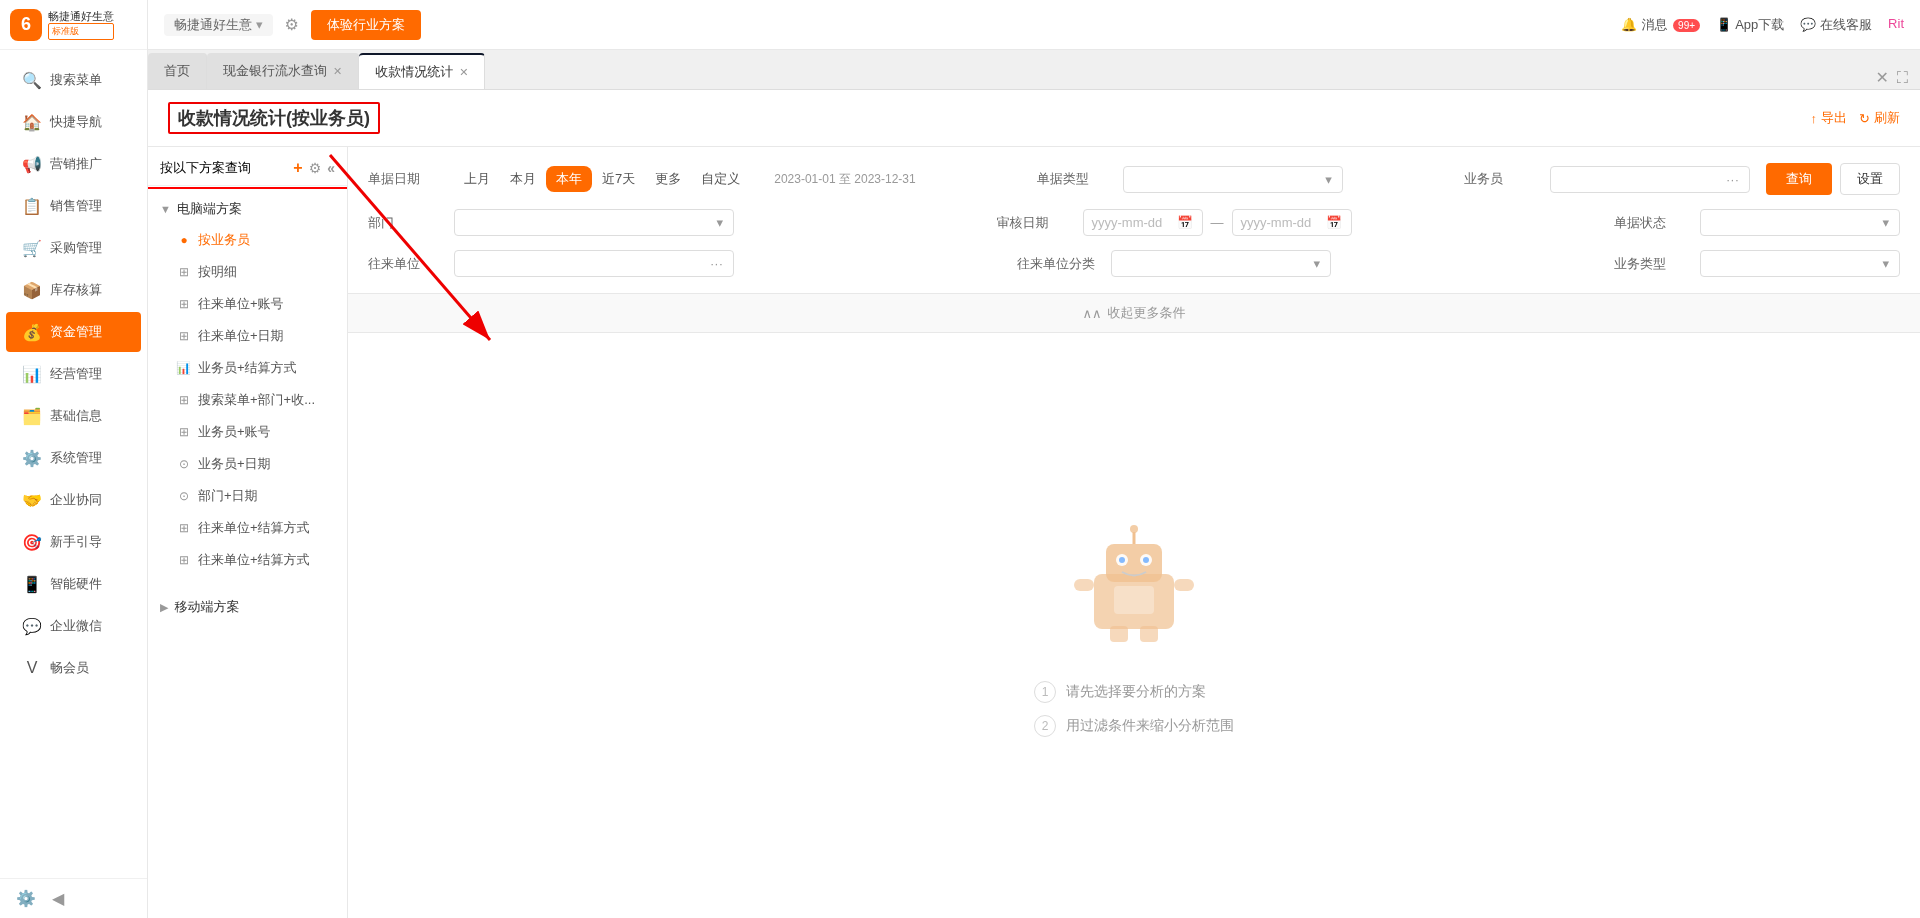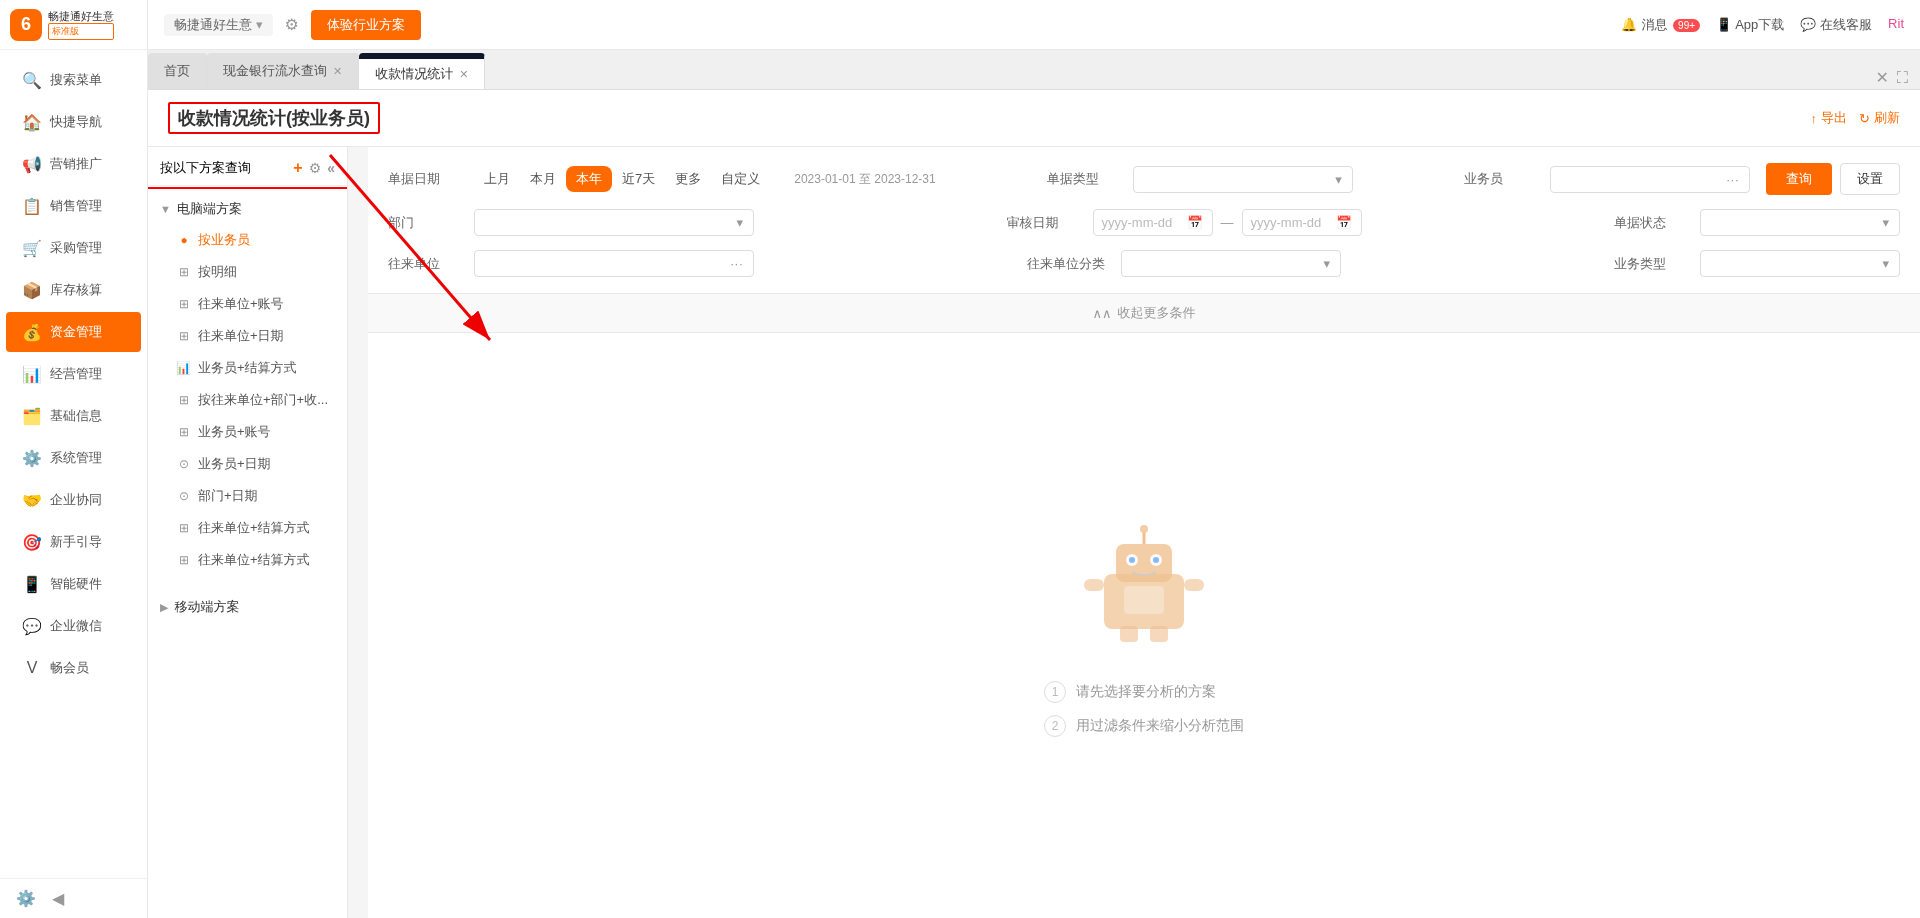--- a/index.html
+++ b/index.html
@@ -25,34 +25,34 @@
     .topbar { height: 50px; background: #fff; display: flex; align-items: center; padding: 0 16px; border-bottom: 1px solid #e8e8e8; gap: 12px; flex-shrink: 0; }
     .topbar-title { font-size: 13px; color: #666; background: #f5f5f5; padding: 2px 10px; border-radius: 4px; display: flex; align-items: center; gap: 4px; }
     .topbar-btn { background: #ff6a00; color: #fff; border: none; padding: 6px 16px; border-radius: 4px; cursor: pointer; font-size: 13px; }
     .topbar-right { margin-left: auto; display: flex; align-items: flex-start; gap: 16px; color: #555; font-size: 13px; }
     .topbar-badge { background: #ff4d4f; color: #fff; border-radius: 10px; font-size: 10px; padding: 1px 5px; margin-left: 2px; }
     .gear-icon { color: #999; font-size: 16px; cursor: pointer; }
 
     
     .tabbar { height: 40px; background: #f0f0f0; display: flex; align-items: flex-end; flex-shrink: 0; border-bottom: 1px solid #ddd; }
     .tab { display: flex; align-items: center; padding: 0 16px; height: 36px; cursor: pointer; font-size: 13px; color: #555; background: #e0e0e0; border-right: 1px solid #ddd; border-top-left-radius: 4px; border-top-right-radius: 4px; gap: 6px; }
-    .tab.active { background: #fff; color: #333; border-top: 6px solid #0f172a; }
+    .tab.active { background: #fff; color: #333; border-top: 2px solid #0f172a; }
     .tab-home { color: #555; }
     .tab-close { font-size: 11px; color: #999; cursor: pointer; }
     .tabbar-actions { margin-left: auto; display: flex; align-items: center; gap: 8px; padding-right: 12px; padding-bottom: 2px; }
     .tabbar-action-icon { font-size: 16px; color: #999; cursor: pointer; }
 
     
     .content-header { background: #fff; padding: 12px 20px; display: flex; align-items: center; justify-content: space-between; border-bottom: 1px solid #e8e8e8; flex-shrink: 0; }
     .page-title { font-size: 18px; color: #333; font-weight: bold; border: 2px solid #e00; padding: 2px 8px; border-radius: 2px; }
     .header-actions { display: flex; gap: 12px; align-items: center; }
     .action-btn { display: flex; align-items: center; gap: 4px; color: #ff6a00; cursor: pointer; font-size: 13px; }
 
     
-    .body { display: flex; flex: 1; overflow: hidden; gap: 20px; }
+    .body { display: flex; flex: 1; overflow: hidden; }
 
     
     .left-panel { width: 200px; background: #fff; border-right: 1px solid #e8e8e8; overflow-y: auto; flex-shrink: 0; }
     .panel-header { display: flex; align-items: center; padding: 12px 12px 8px; justify-content: space-between; border-bottom: 1px solid #f0f0f0; }
     .panel-header-icons { display: flex; gap: 6px; align-items: center; color: #999; }
     .panel-header-icons span { cursor: pointer; font-size: 14px; }
 
     .scheme-section { padding: 8px 0; }
     .scheme-title { display: flex; align-items: center; padding: 6px 12px; color: #333; font-size: 13px; cursor: pointer; }
     .scheme-title .arrow { margin-right: 6px; color: #999; font-size: 11px; }
@@ -262,21 +262,21 @@
         <div class="scheme-item">
           <span class="item-icon">⊞</span>
           <span>往来单位+日期</span>
         </div>
         <div class="scheme-item">
           <span class="item-icon">📊</span>
           <span>业务员+结算方式</span>
         </div>
         <div class="scheme-item">
           <span class="item-icon">⊞</span>
-          <span>按往来单位+部门+收...</span>
+          <span>搜索菜单+部门+收...</span>
         </div>
         <div class="scheme-item">
           <span class="item-icon">⊞</span>
           <span>业务员+账号</span>
         </div>
         <div class="scheme-item">
           <span class="item-icon">⊙</span>
           <span>业务员+日期</span>
         </div>
         <div class="scheme-item">

